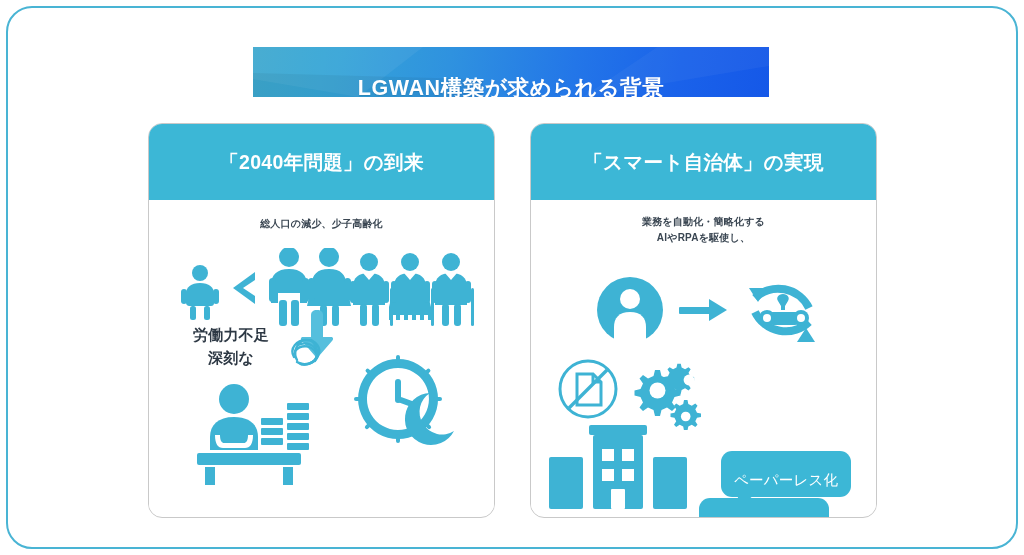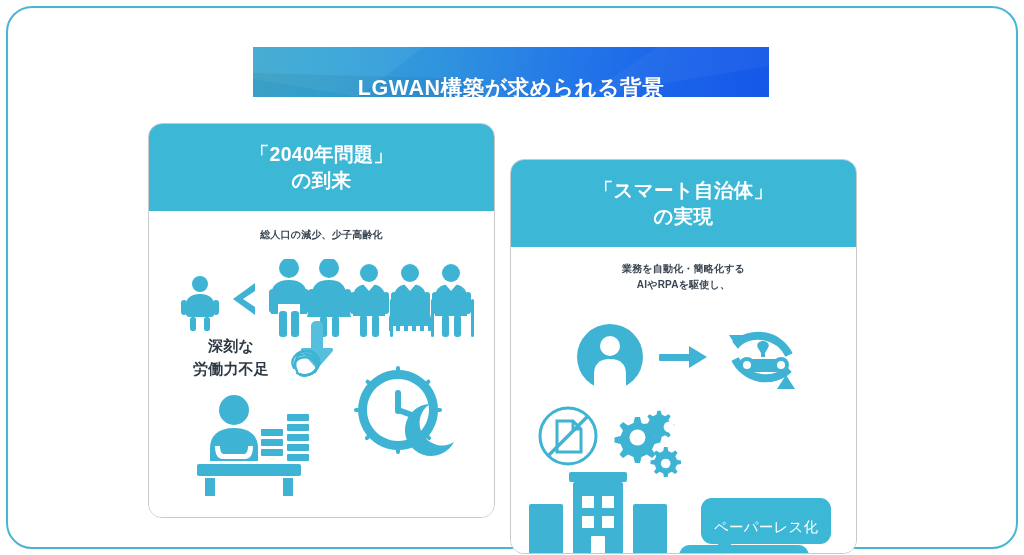--- a/index.html
+++ b/index.html
@@ -80,27 +80,26 @@
     position: absolute;
     top: 123px;
     width: 347px;
     height: 395px;
     background: #ffffff;
     border: 1.5px solid #c9c9c9;
     border-radius: 14px;
     overflow: hidden;
   }
   .card-left  { left: 148px; }
-  .card-right { left: 510px; margin-top: 36px; }
+  .card-right { left: 530px; }
 
   .card-head {
-    height: 87px;
+    height: 76px;
     background: #3cb7d6;
     display: flex;
-    flex-direction: column;
     align-items: center;
     justify-content: center;
     gap: 1px;
   }
   .card-head .line {
     color: #ffffff;
     font-size: 19.5px;
     font-weight: bold;
     letter-spacing: 0.3px;
     line-height: 1.28;
@@ -186,22 +185,22 @@
     <div class="card-head">
       <div class="line">「2040年問題」</div>
       <div class="line">の到来</div>
     </div>
 
     <div class="card-body">
 
       <div class="lead">総人口の減少、少子高齢化</div>
 
       <div class="sublabel sublabel-left">
+        <div>労働力不足</div>
         <div>深刻な</div>
-        <div>労働力不足</div>
       </div>
 
       <svg class="art" style="left:28px; top:48px;" width="300" height="80" viewBox="0 0 300 80">
         <g fill="#3eb3d4">
 
           <g>
             <circle cx="23" cy="25" r="8"></circle>
             <path d="M23 35 c-9 0 -14 4 -14 11 l0 9 c0 2 2 3 3 3 l22 0 c2 0 3 -1 3 -3 l0 -9 c0 -7 -5 -11 -14 -11 z"></path>
             <rect x="13" y="58" width="6" height="14" rx="2.5"></rect>
             <rect x="27" y="58" width="6" height="14" rx="2.5"></rect>

